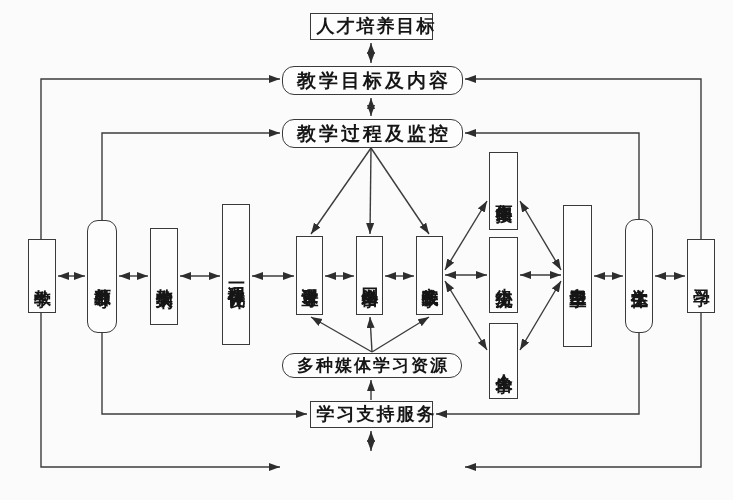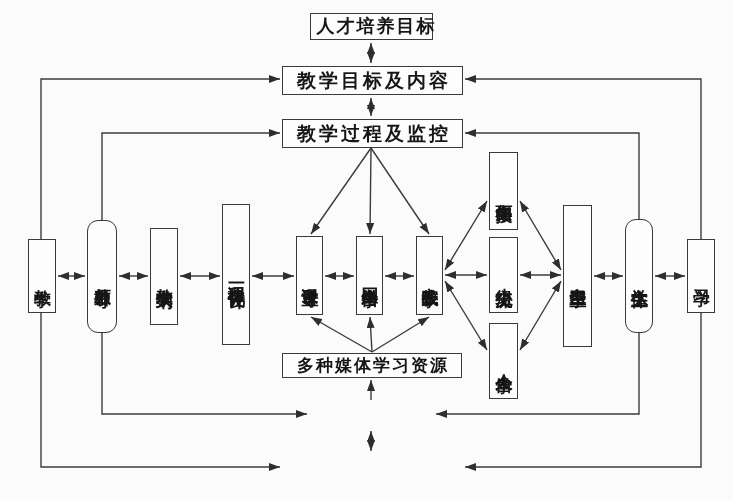--- a/index.html
+++ b/index.html
@@ -31,21 +31,21 @@
   .h{font-size:18px;letter-spacing:2px;padding-left:10px;}
   .hw{font-size:19px;letter-spacing:3px;padding-left:3px;}
   .hm{font-size:17px;letter-spacing:2px;padding-left:2px;}
   .v{
     writing-mode:vertical-rl;
     text-orientation:upright;
     font-size:17px;
     letter-spacing:1px;
     padding-top:1px;
   }
-  .round{border-radius:0;}
+  .round{border-radius:12px;}
   .roundv{border-radius:11px;}
 </style>
 </head>
 <body>
 
 <div class="canvas">
 
   <svg class="wires" width="733" height="500" viewBox="0 0 733 500">
     <defs>
       <marker id="ah" markerWidth="13" markerHeight="10" refX="11" refY="4" orient="auto-start-reverse" markerUnits="userSpaceOnUse">
@@ -110,14 +110,15 @@
 
   <div class="box v" style="left:489px;top:152px;width:29px;height:78px;">集中面授</div>
   <div class="box v" style="left:489px;top:237px;width:29px;height:76px;">小组交流</div>
   <div class="box v" style="left:489px;top:323px;width:29px;height:76px;">个人自学</div>
 
   <div class="box v" style="left:563px;top:205px;width:29px;height:142px;">自主型学习</div>
   <div class="box v roundv" style="left:625px;top:219px;width:28px;height:114px;">学生主体</div>
   <div class="box v" style="left:687px;top:239px;width:28px;height:74px;">学习</div>
 
   <div class="box hm round" style="left:282px;top:353px;width:180px;height:25px;">多种媒体学习资源</div>
+  <div class="box h" style="left:310px;top:401px;width:123px;height:27px;">学习支持服务</div>
 
 </div>
 
 </body></html>

